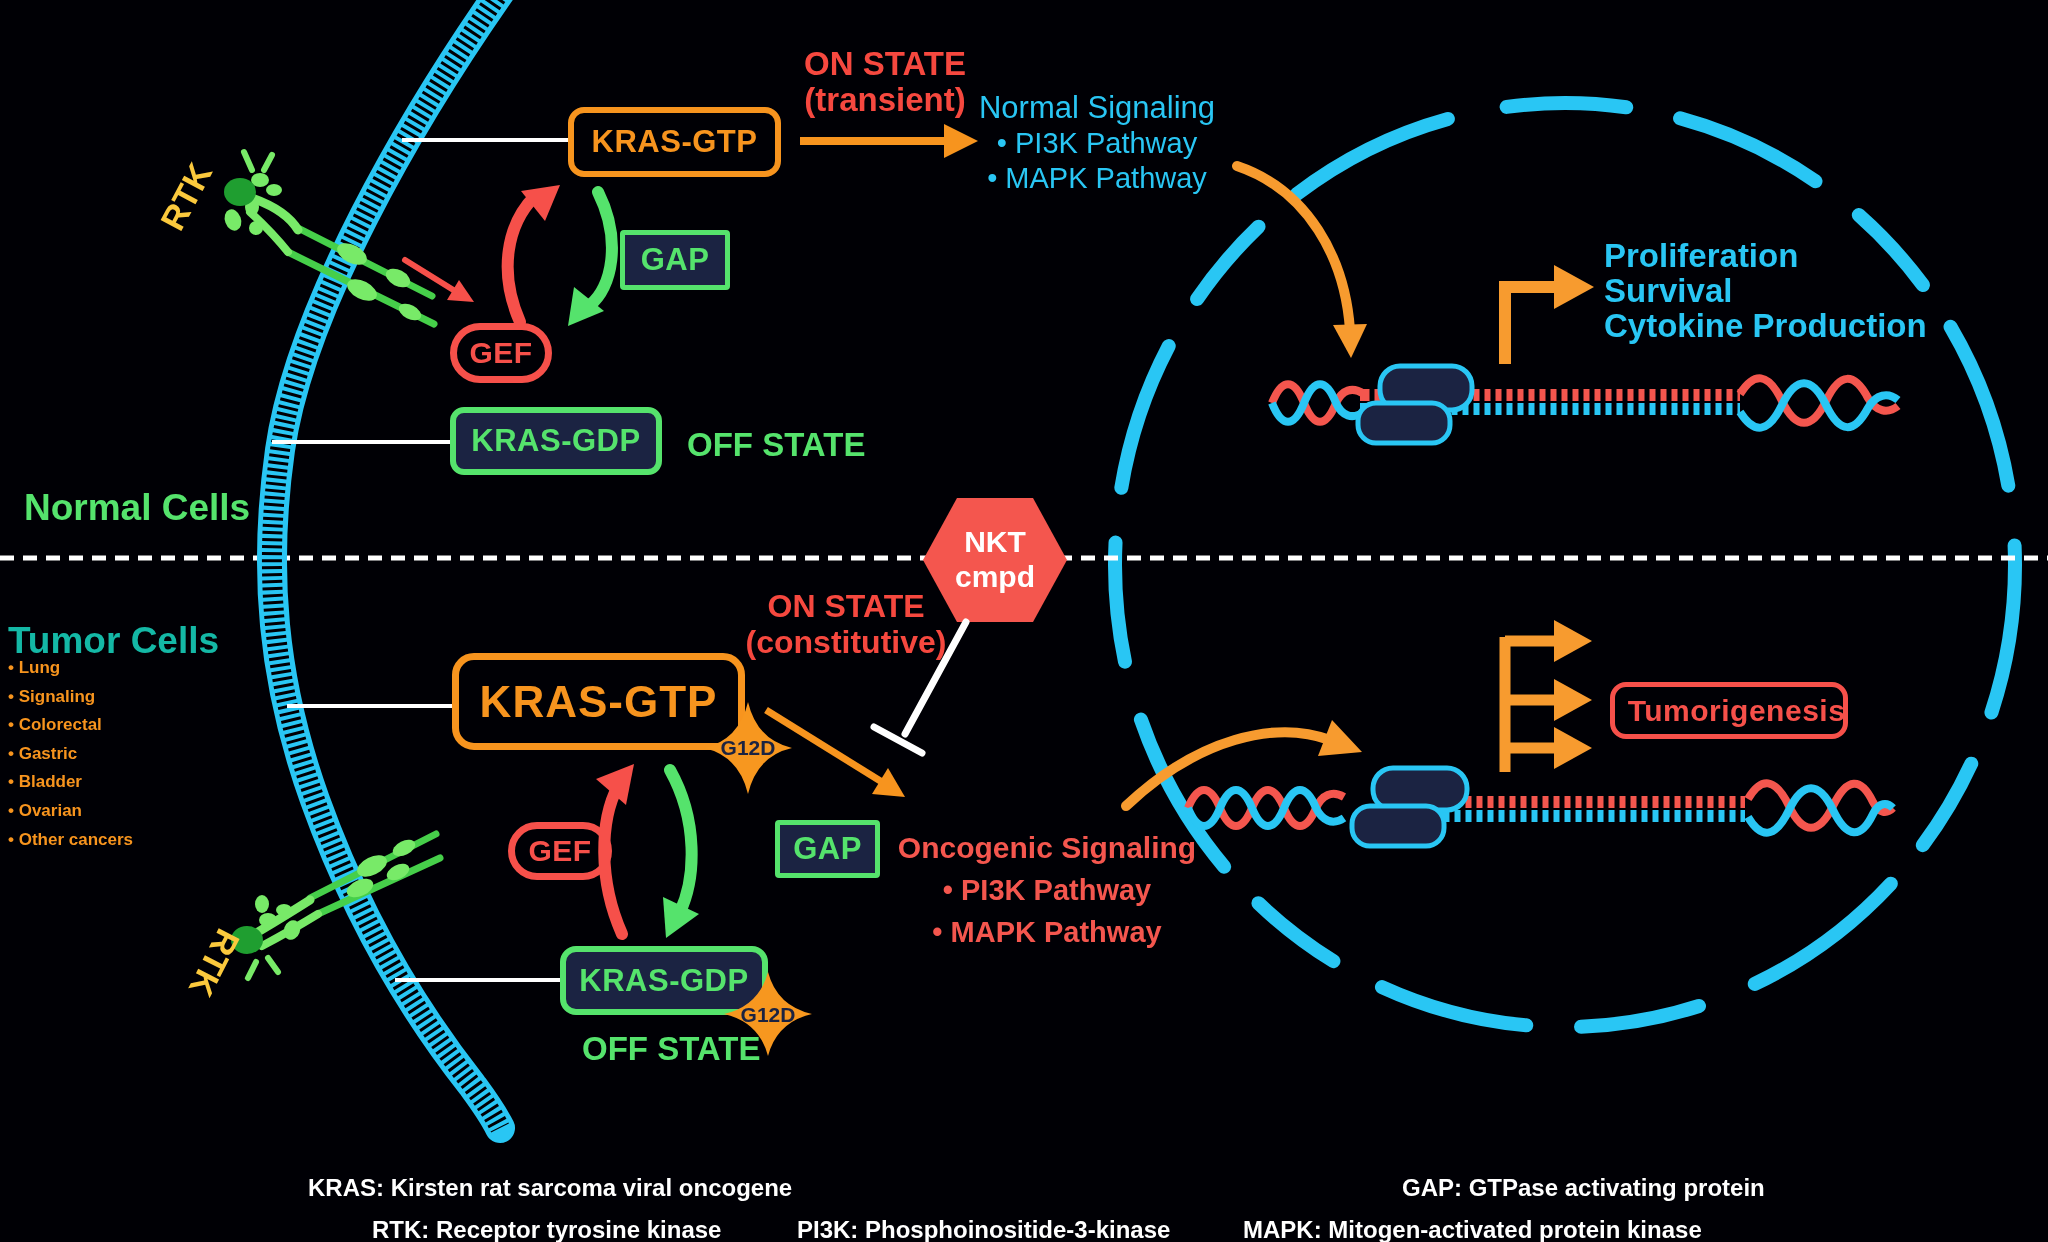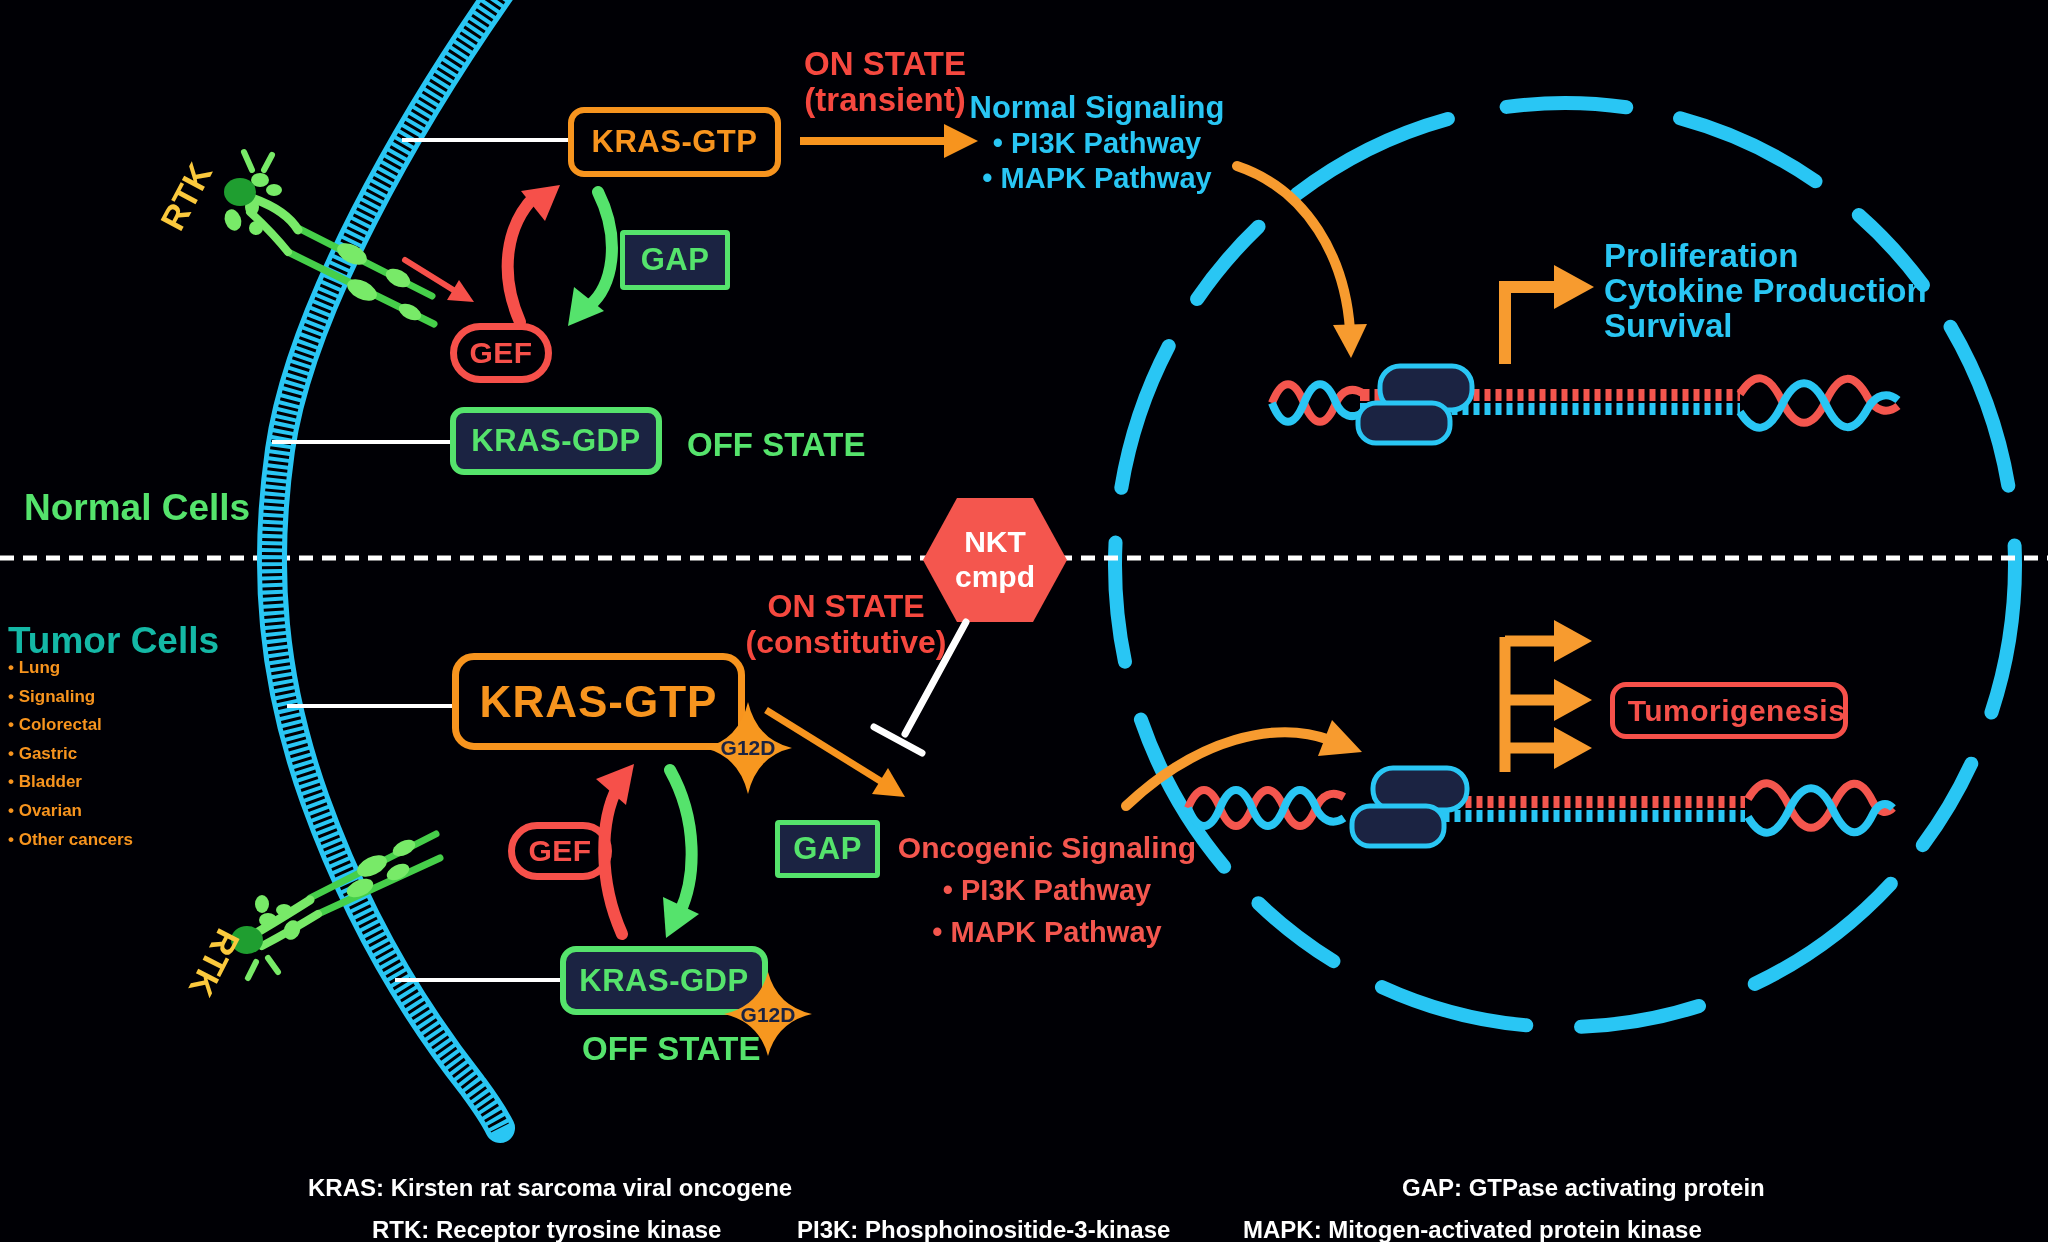--- a/index.html
+++ b/index.html
@@ -25,21 +25,21 @@
     border-radius:29px;color:#f6504a;font-size:30px;}
   .gap-bot{left:775px;top:820px;width:105px;height:58px;border:5px solid #55e36c;
     border-radius:4px;background:#1b2342;color:#55e36c;font-size:31px;}
   .kras-gdp-bot{left:560px;top:946px;width:208px;height:69px;border:6px solid #55e36c;
     border-radius:16px;background:#1b2342;color:#55e36c;font-size:31px;}
   .tumorigenesis{left:1610px;top:682px;width:238px;height:57px;border:5px solid #f6504a;
     border-radius:16px;color:#f6504a;font-size:30px;padding-left:15px;}
   
   .on-state-top{left:760px;top:46px;width:250px;color:#f6483f;font-weight:800;font-size:33px;line-height:36px;}
   .on-state-bot{left:716px;top:588px;width:260px;color:#f6483f;font-weight:800;font-size:32px;line-height:36px;}
-  .normal-sig{left:952px;top:89px;width:290px;color:#29c6f4;font-weight:700;}
+  .normal-sig{left:952px;top:89px;width:290px;color:#29c6f4;font-weight:400;}
   .normal-sig .t{font-size:31px;line-height:37px;}
   .normal-sig .p{font-size:29px;line-height:35px;}
   .onco-sig{left:890px;top:827px;width:314px;color:#f4564e;font-weight:800;}
   .onco-sig .t{font-size:30px;line-height:42px;}
   .onco-sig .p{font-size:29px;line-height:42px;}
   .outcomes{left:1604px;top:238px;color:#29c6f4;font-weight:700;font-size:33px;line-height:35px;}
   .normal-cells{left:24px;top:487px;color:#55e36c;font-weight:800;font-size:37px;}
   .tumor-cells{left:8px;top:620px;color:#14b8a6;font-weight:700;font-size:37px;}
   .cancer-list{left:8px;top:654px;color:#f7941e;font-weight:700;font-size:17px;line-height:28.6px;}
   .cancer-list div{white-space:nowrap;}
@@ -215,22 +215,22 @@
   <div class="lbl off-top">OFF STATE</div>
 
   <div class="lbl normal-sig center">
     <div class="t">Normal Signaling</div>
     <div class="p"><span>•</span> <span>PI3K Pathway</span></div>
     <div class="p"><span>•</span> <span>MAPK Pathway</span></div>
   </div>
 
   <div class="lbl outcomes">
     <div>Proliferation</div>
+    <div>Survival</div>
     <div>Cytokine Production</div>
-    <div>Survival</div>
   </div>
 
   <div class="lbl normal-cells">Normal Cells</div>
   <div class="lbl tumor-cells">Tumor Cells</div>
 
   <div class="lbl cancer-list">
     <div><span>•</span> <span>Lung</span></div>
     <div><span>•</span> <span>Signaling</span></div>
     <div><span>•</span> <span>Colorectal</span></div>
     <div><span>•</span> <span>Gastric</span></div>

